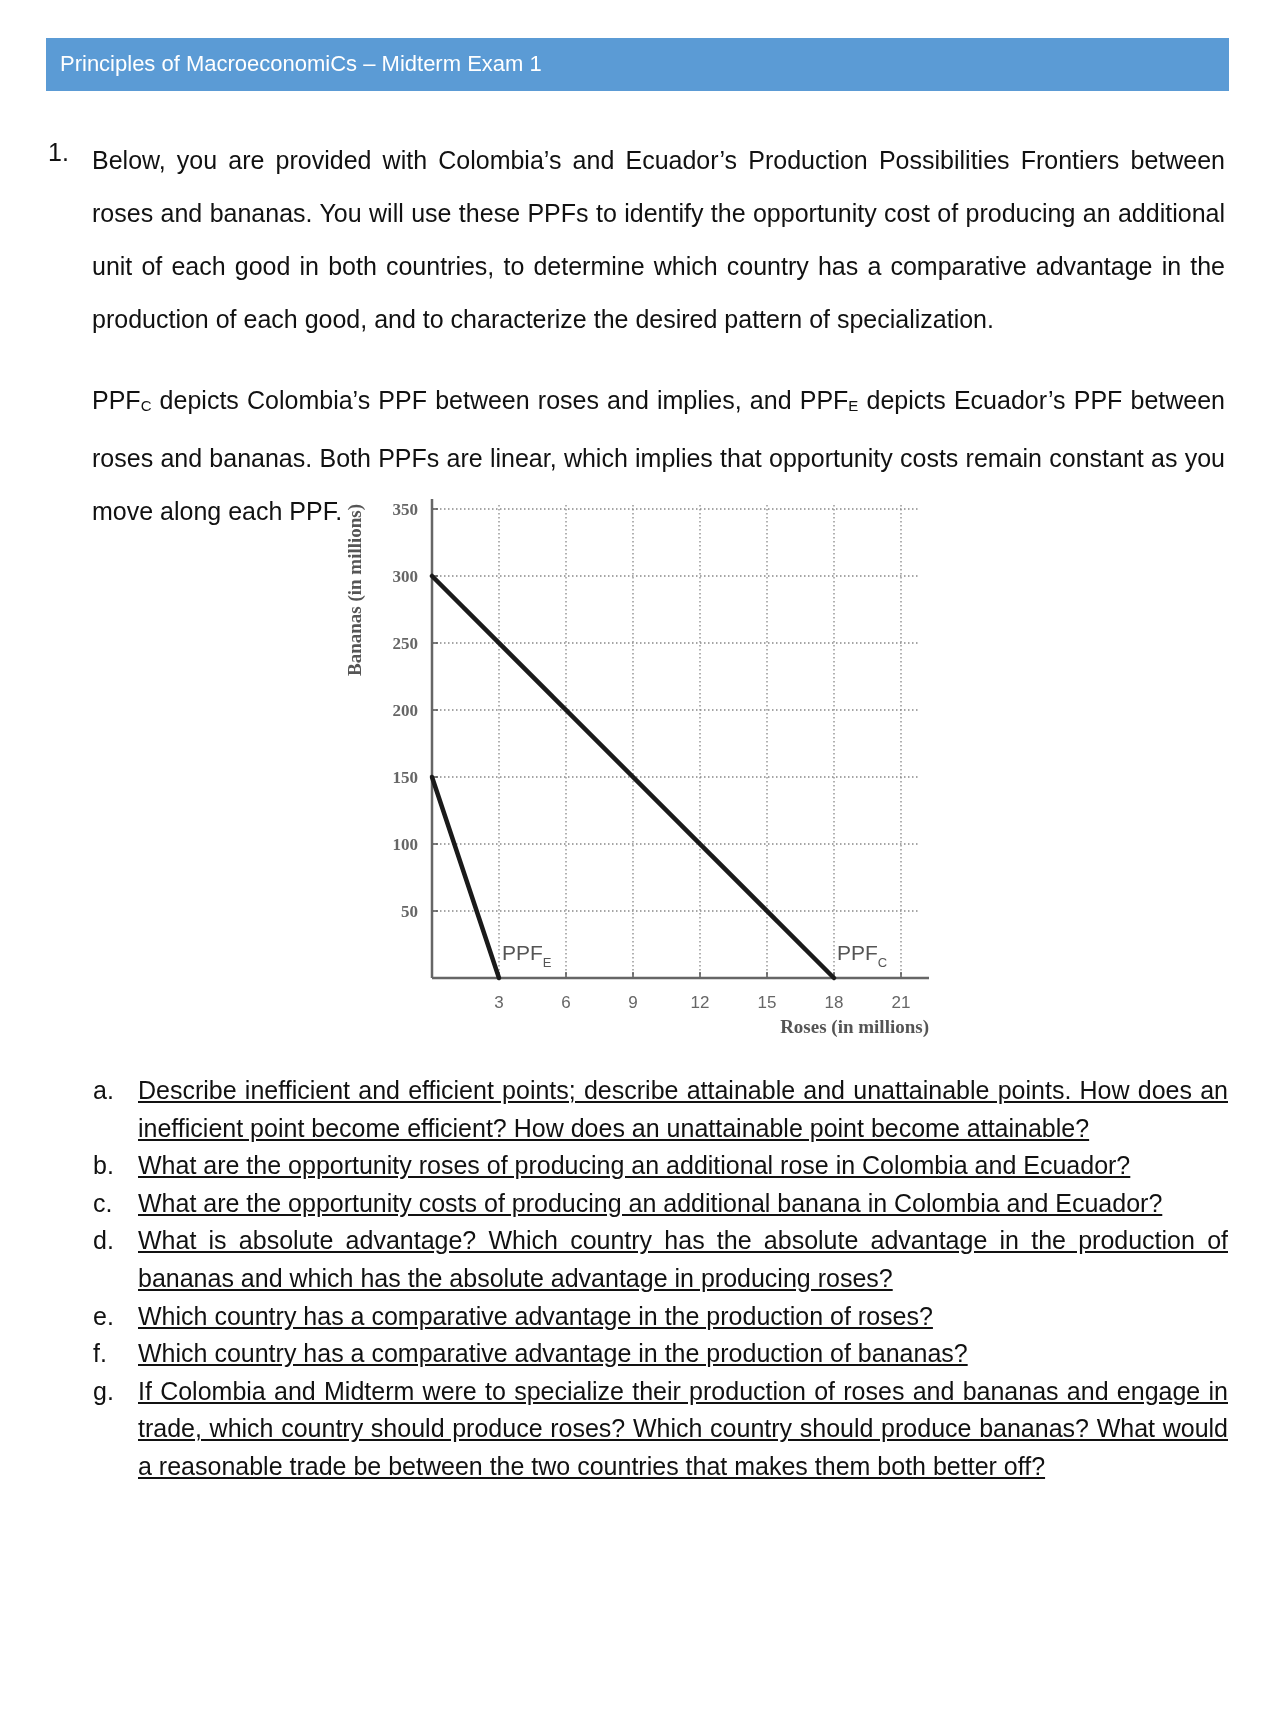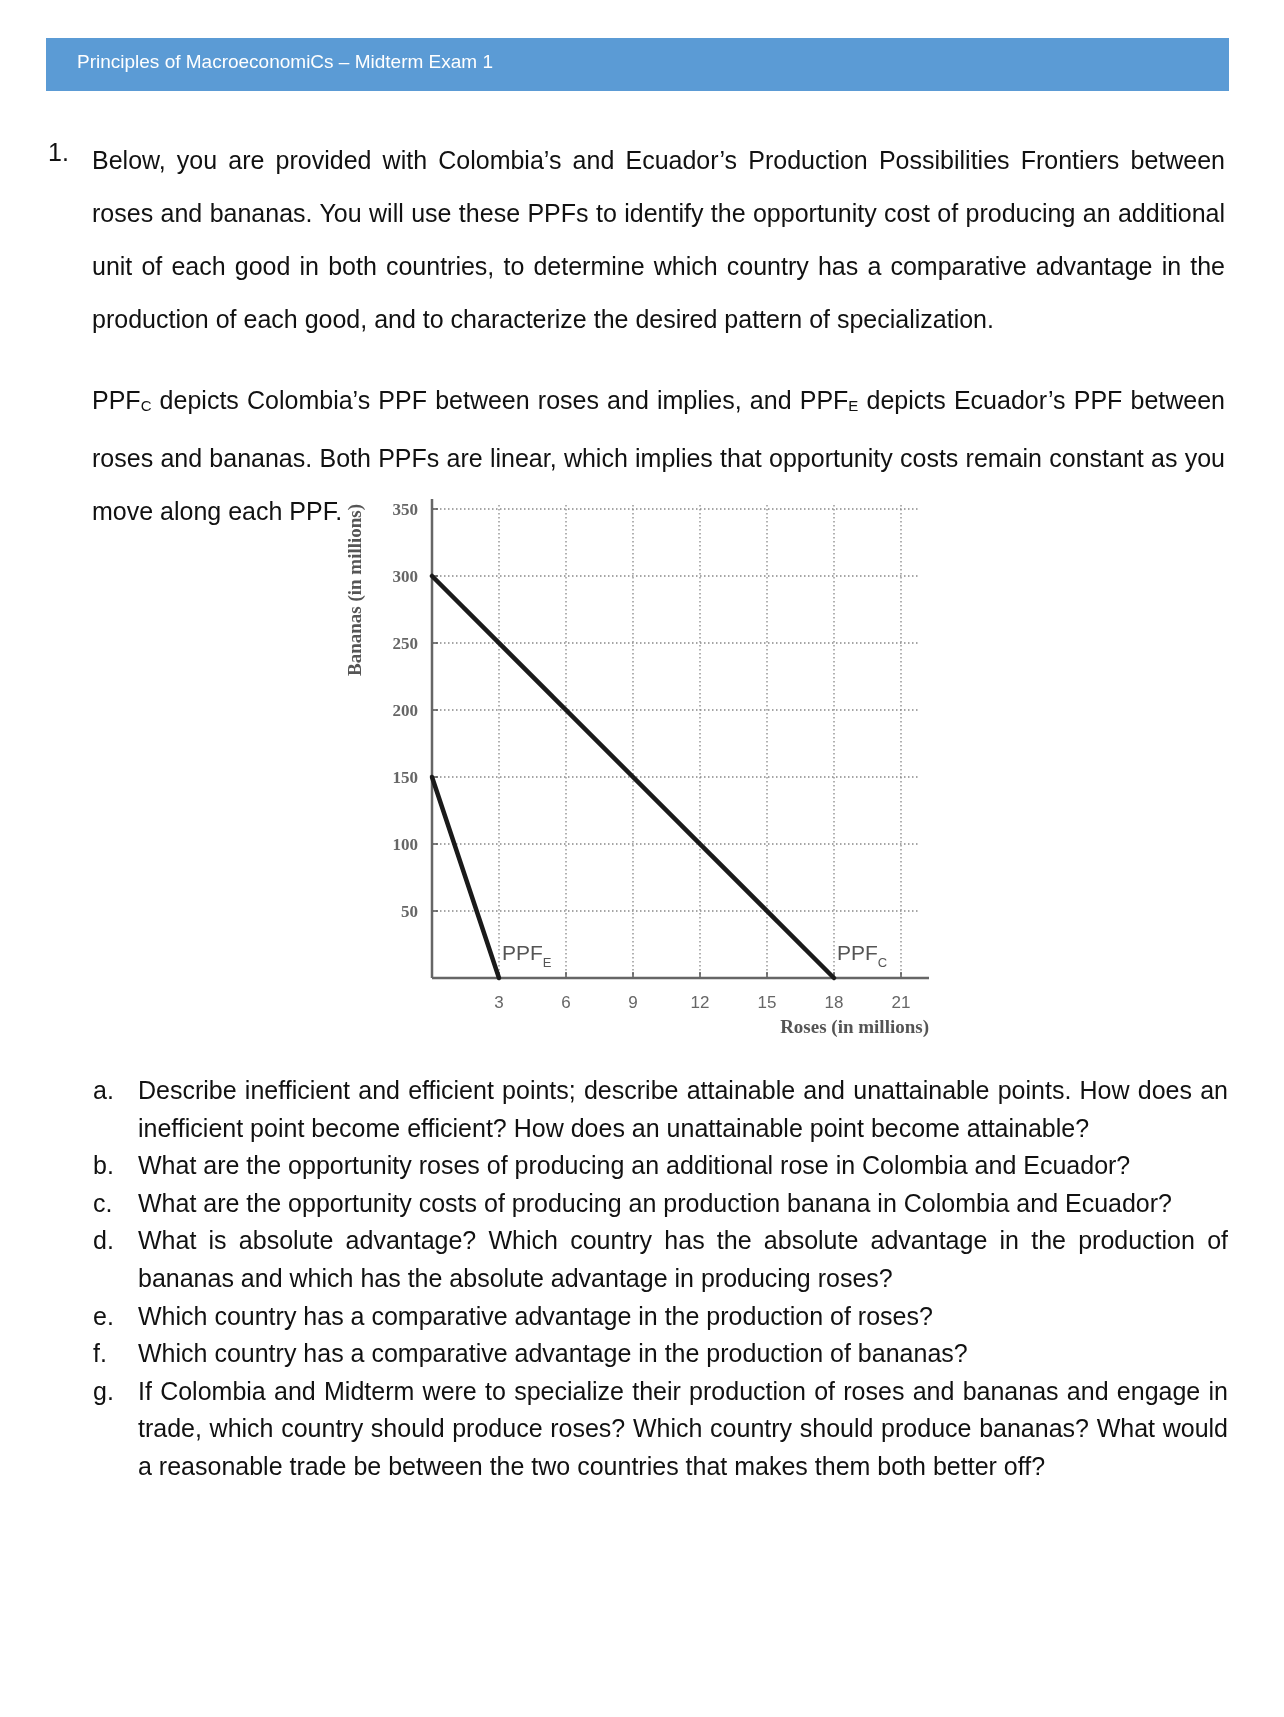--- a/index.html
+++ b/index.html
@@ -1,34 +1,34 @@
 <!DOCTYPE html>
 <html><head>
 <meta charset="utf-8">
 <style>
   html, body { margin:0; padding:0; background:#ffffff; }
   body { width:1284px; height:1717px; position:relative; overflow:hidden;
          font-family:"Liberation Sans", "DejaVu Sans", sans-serif; color:#111; }
   .header-bar { position:absolute; left:46px; top:38px; width:1183px; height:53px;
                 background:#5B9BD5; }
-  .header-title { position:absolute; left:31px; top:13px; font-size:19px; color:#ffffff;
+  .header-title { position:absolute; left:14px; top:13px; font-size:22px; color:#ffffff;
                   font-family:"Liberation Sans", sans-serif; }
   .q-block { position:absolute; left:48px; top:134px; width:1180px; }
   .q-num { position:absolute; left:0; top:0; font-size:25px; line-height:37.6px; }
   .para { position:absolute; left:44px; width:1133px; font-size:25px; line-height:53px;
           text-align:justify; text-align-last:left; }
   .p1 { top:0; }
   .p2 { top:240px; }
   sub.s { font-size:15px; vertical-align:-2px; }
   .chart { position:absolute; left:330px; top:480px; width:620px; height:570px; }
   .chart svg { position:absolute; left:0; top:0; }
   .subq-list { position:absolute; left:93px; top:1072px; width:1135px; }
   .subq { position:relative; font-size:25px; line-height:37.6px; }
   .subq-letter { position:absolute; left:0; top:0; width:40px; }
-  .subq-text { margin-left:45px; text-align:justify; text-align-last:left; display:block; }
+  .subq-text { margin-left:45px; text-align:justify; text-align-last:left; display:block;text-decoration:underline; }
 </style>
 </head>
 <body>
 
 <div class="header-bar">
   <span class="header-title">Principles of MacroeconomiCs – Midterm Exam 1</span>
 </div>
 
 <div class="q-block">
   <span class="q-num">1.</span>
@@ -95,21 +95,21 @@
   <div class="subq">
       <span class="subq-letter">a.</span>
       <span class="subq-text">Describe inefficient and efficient points; describe attainable and unattainable points. How does an inefficient point become efficient? How does an unattainable point become attainable?</span>
     </div>
   <div class="subq">
       <span class="subq-letter">b.</span>
       <span class="subq-text">What are the opportunity roses of producing an additional rose in Colombia and Ecuador?</span>
     </div>
   <div class="subq">
       <span class="subq-letter">c.</span>
-      <span class="subq-text">What are the opportunity costs of producing an production banana in Colombia and Ecuador?</span>
+      <span class="subq-text">What are the opportunity costs of producing an additional banana in Colombia and Ecuador?</span>
     </div>
   <div class="subq">
       <span class="subq-letter">d.</span>
       <span class="subq-text">What is absolute advantage? Which country has the absolute advantage in the production of bananas and which has the absolute advantage in producing roses?</span>
     </div>
   <div class="subq">
       <span class="subq-letter">e.</span>
       <span class="subq-text">Which country has a comparative advantage in the production of roses?</span>
     </div>
   <div class="subq">

